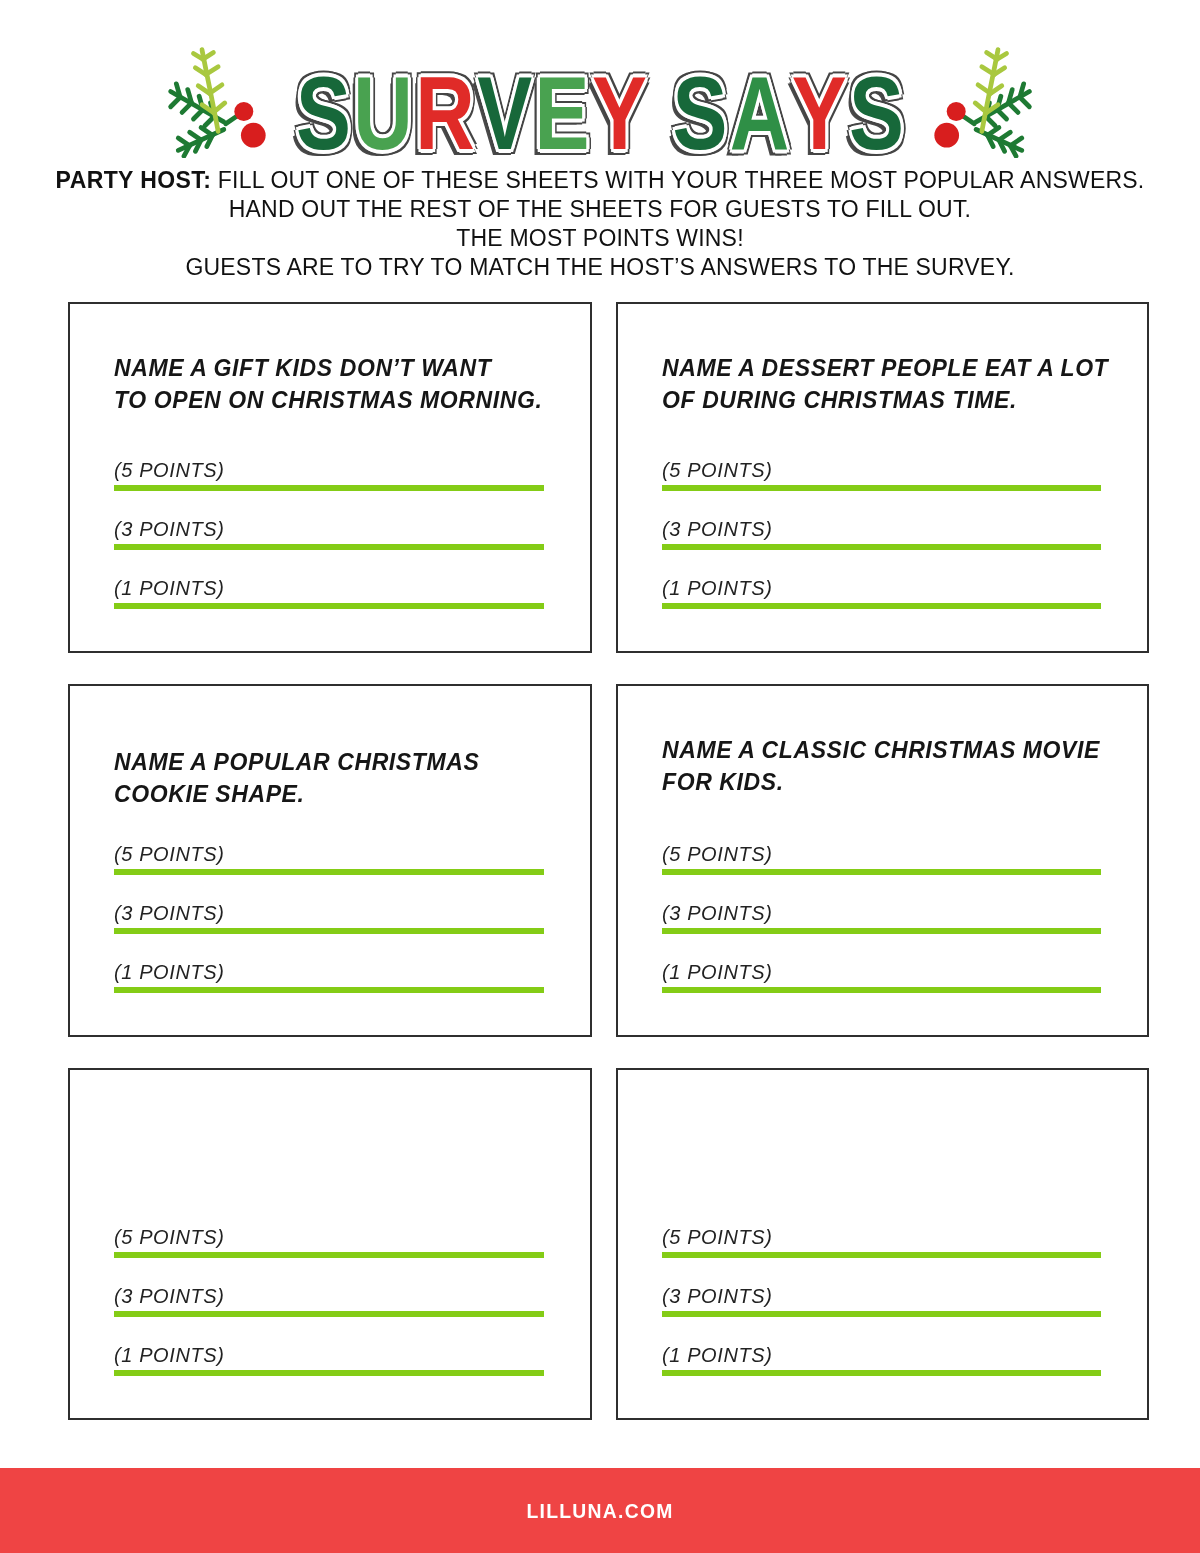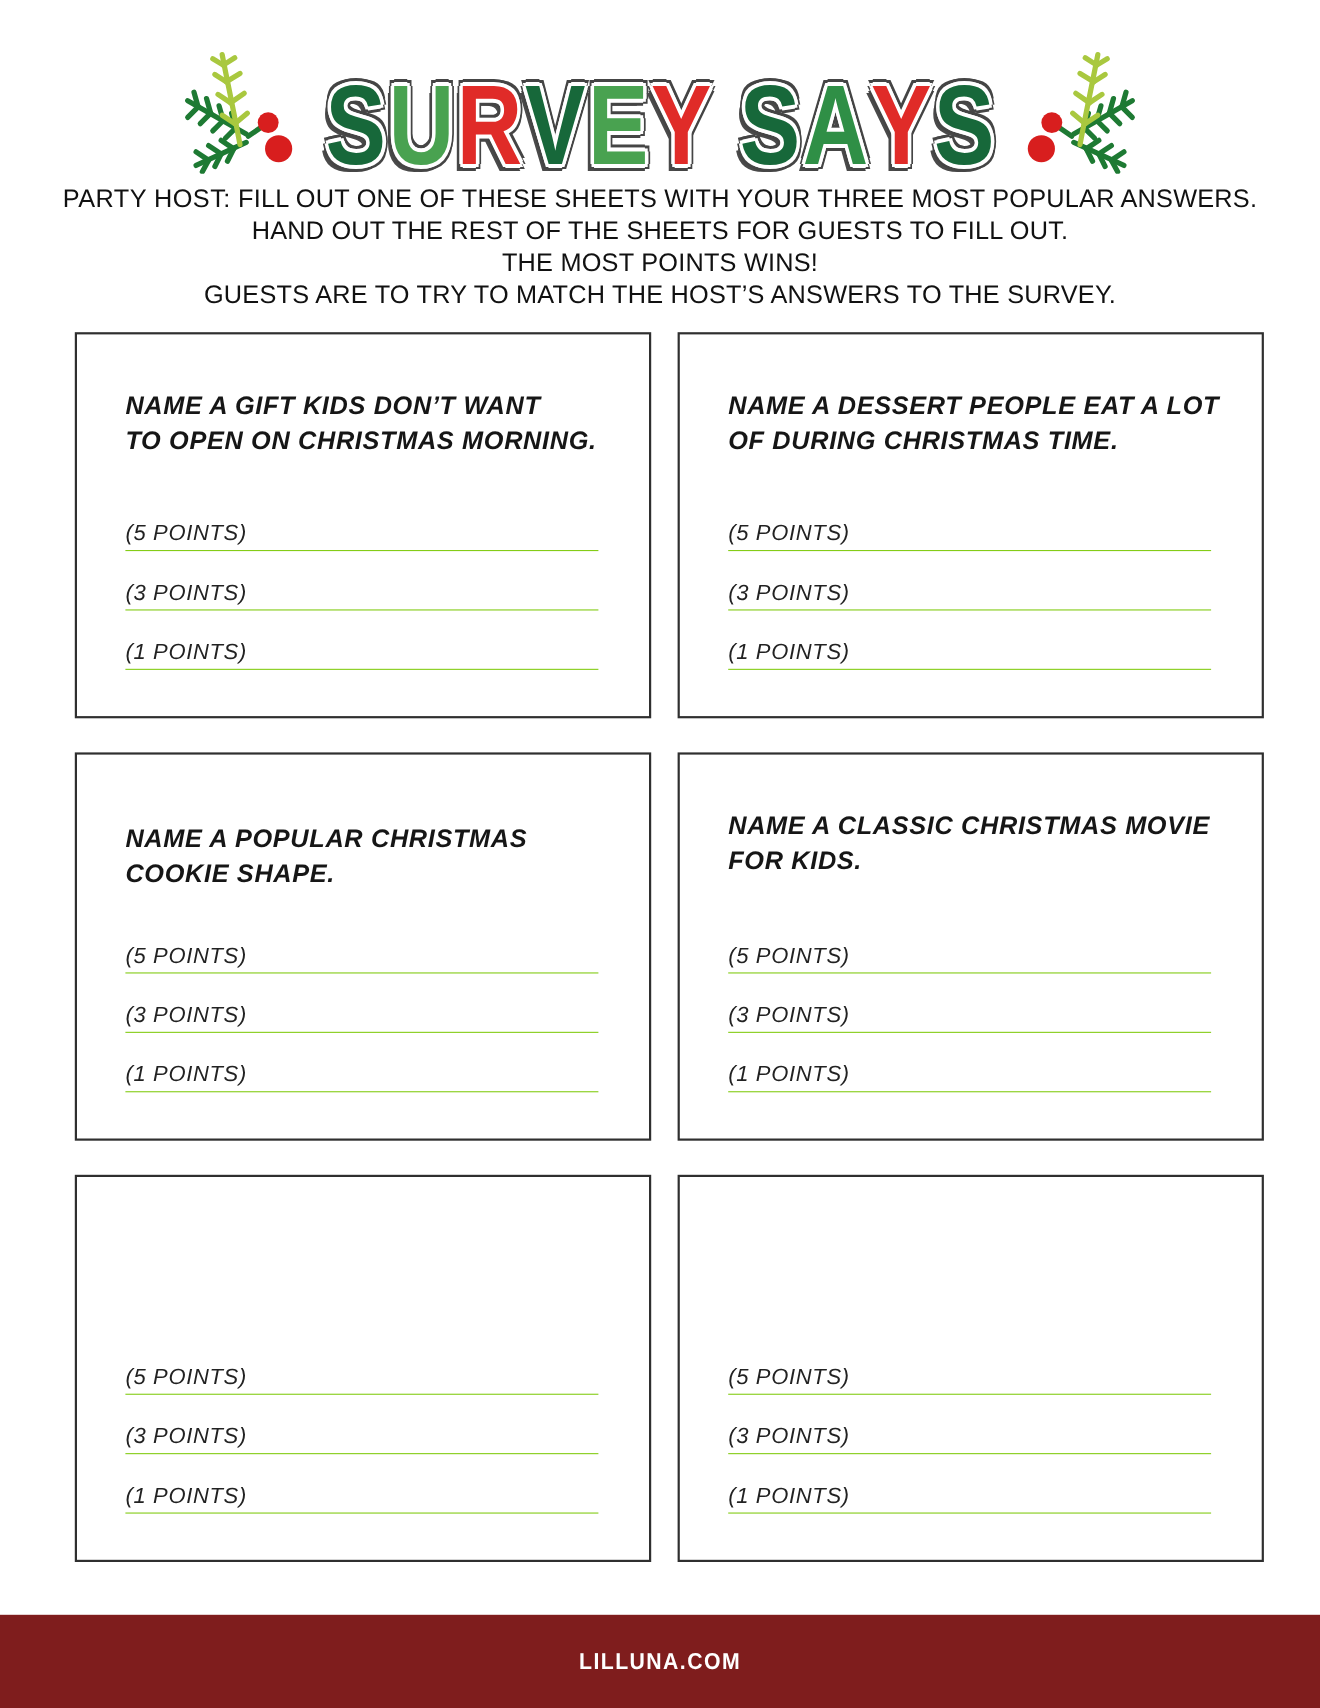--- a/index.html
+++ b/index.html
@@ -38,21 +38,21 @@
   }
   .tl.sp { width:26px; }
 
   
   .instructions {
     position:absolute; top:166px; left:0; right:0;
     text-align:center;
     font-size:23px; line-height:29px; letter-spacing:0.2px; color:#111;
   }
   .iline { margin:0; }
-  .iline b { font-weight:400; letter-spacing:0.4px; }
+  .iline b { font-weight:700; letter-spacing:0.4px; }
 
   
   .grid {
     position:absolute; top:302px; left:68px;
     display:grid;
     grid-template-columns:524px 533px;
     grid-template-rows:351px 353px 352px;
     column-gap:24px; row-gap:31px;
   }
   .card {
@@ -65,32 +65,32 @@
   .q {
     margin:48px 0 0;
     font-size:23px; font-weight:700; line-height:32px; letter-spacing:0.6px;
     color:#161616;
   }
   .q > div { white-space:nowrap; }
   .q.center { text-align:center; margin-top:64px; }
   .points { margin-top:auto; margin-bottom:42px; }
   .prow {
     height:34px;
-    border-bottom:1px solid #84cc16;
+    border-bottom:6px solid #84cc16;
     margin-bottom:16px;
     display:flex; align-items:flex-end;
     padding-bottom:3px;
   }
   .prow:last-child { margin-bottom:0;text-align:center; }
   .plabel { font-size:20px; letter-spacing:0.6px; color:#222; }
 
   
   .footer {
     position:absolute; left:0; right:0; top:1468px; height:85px;
-    background:#7f1d1d;
+    background:#ef4444;
     display:flex; align-items:center; justify-content:center;
   }
   .site {
     color:#fff; font-size:21px; font-weight:700; letter-spacing:1.4px;
     transform:scaleX(0.92);
   }
 </style>
 </head>
 <body>
 

